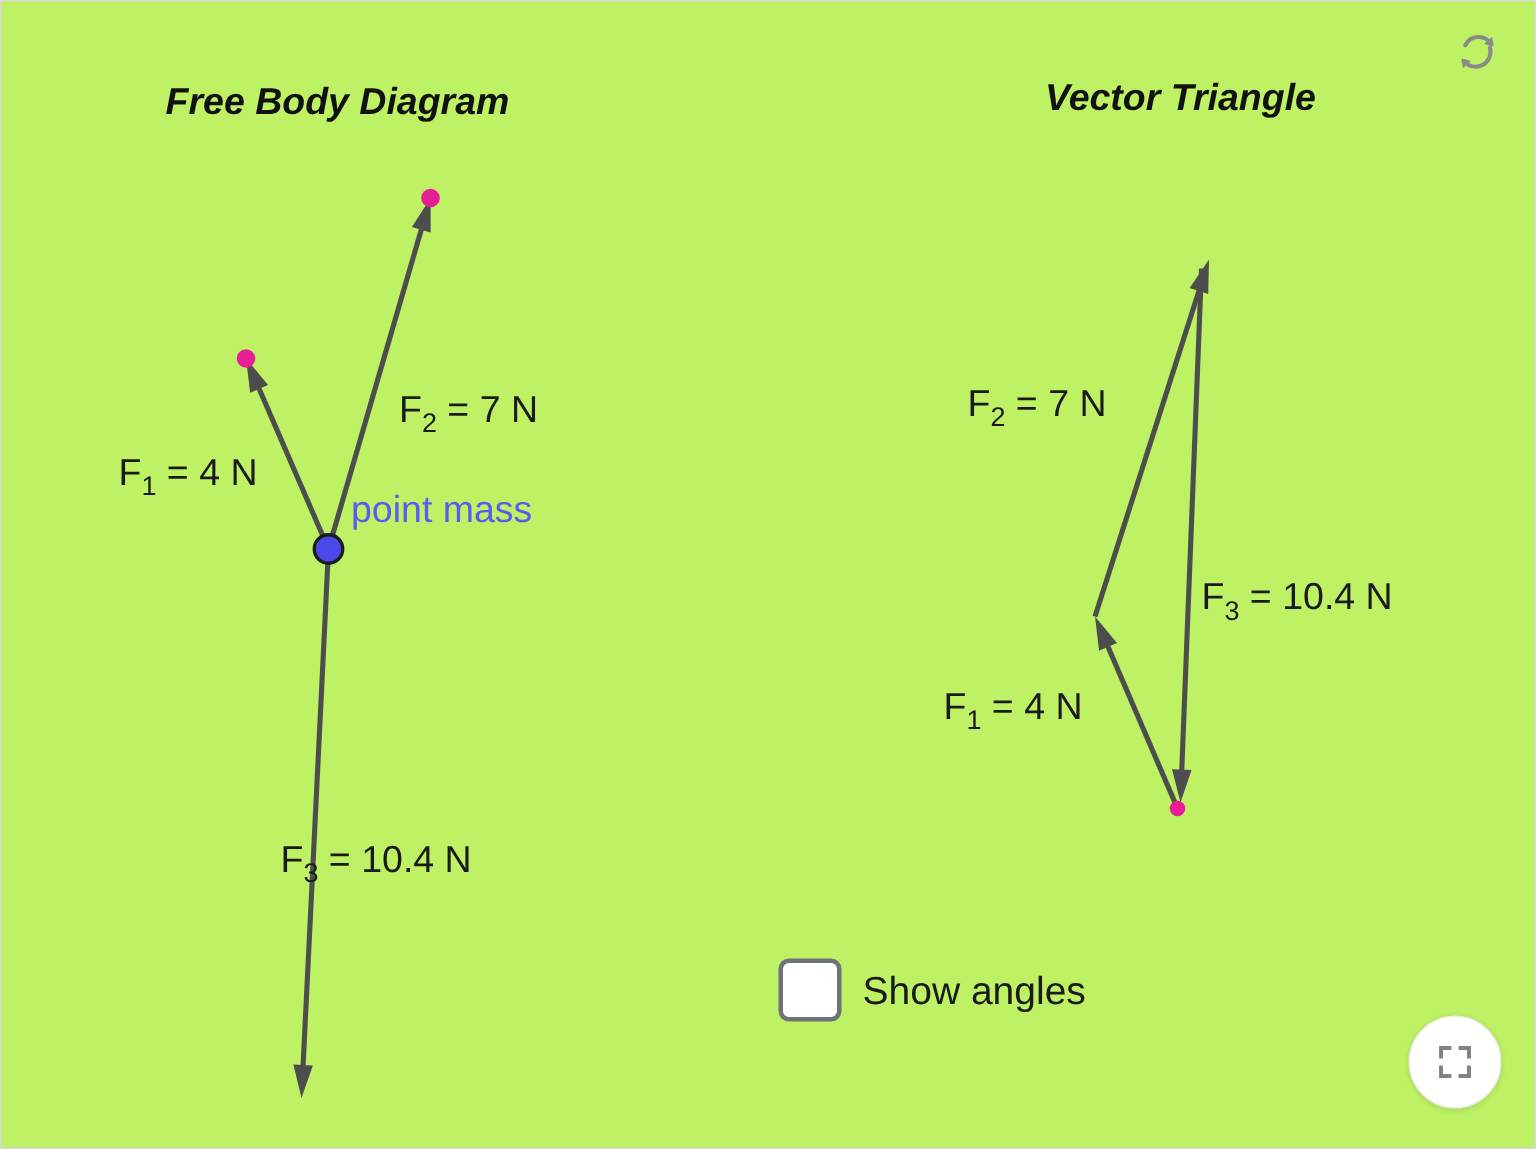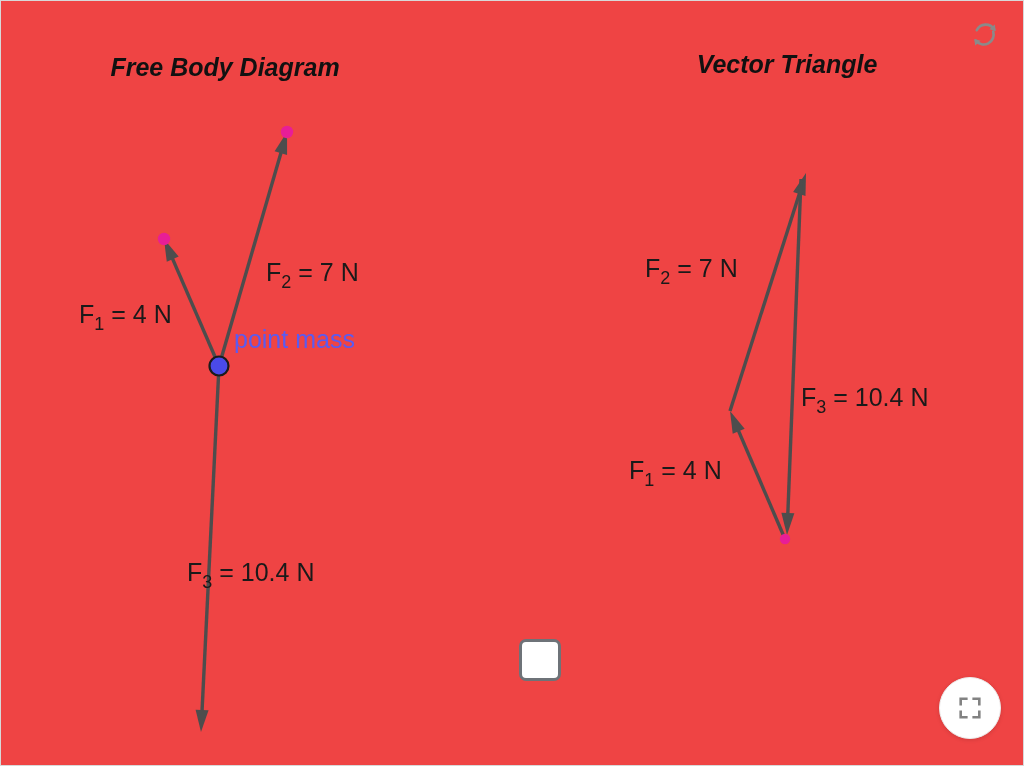--- a/index.html
+++ b/index.html
@@ -8,21 +8,21 @@
     padding: 0;
     background: #ffffff;
   }
   body {
     font-family: "Liberation Sans", sans-serif;
   }
   #app {
     position: relative;
     width: 1024px;
     height: 766px;
-    background: #ef4444;
+    background: #bef264;
     border: 1px solid #d8d8d8;
     box-sizing: border-box;
     overflow: hidden;
   }
   #canvas {
     position: absolute;
     left: 0;
     top: 0;
     width: 1024px;
     height: 766px;
@@ -165,20 +165,21 @@
         <polygon points="786,534 780.3695206870962,511.76157148746876 793.3594799393989,512.2724125816604" class="arrow-head"></polygon>
         <text x="800" y="405" class="vec-label"><tspan>F</tspan><tspan dy="7" class="sub" font-size="18">3</tspan><tspan dy="-7"> = 10.4 N</tspan></text>
         <circle cx="784" cy="538" r="5.2" class="endpoint-dot"></circle>
       </g>
   </svg>
 
   <div id="show-angles-control">
     <div class="cb-box">
       
     </div>
+    <span class="cb-label">Show angles</span>
   </div>
 
   <button id="reset-button">
     <svg width="34" height="34" viewBox="0 0 24 24">
       <path d="M6.2 8.6A7 7 0 0 1 18.4 8.0" fill="none" stroke="#8a8a8a" stroke-width="1.9" stroke-linecap="round"></path>
       <path d="M17.8 9.6A7 7 0 0 1 5.6 16.0" fill="none" stroke="#8a8a8a" stroke-width="1.9" stroke-linecap="round"></path>
       <polygon points="18.9,4.6 19.6,9.2 15.1,8.0" fill="#8a8a8a"></polygon>
       <polygon points="5.1,19.4 4.4,14.8 8.9,16.0" fill="#8a8a8a"></polygon>
     </svg>
   </button>

